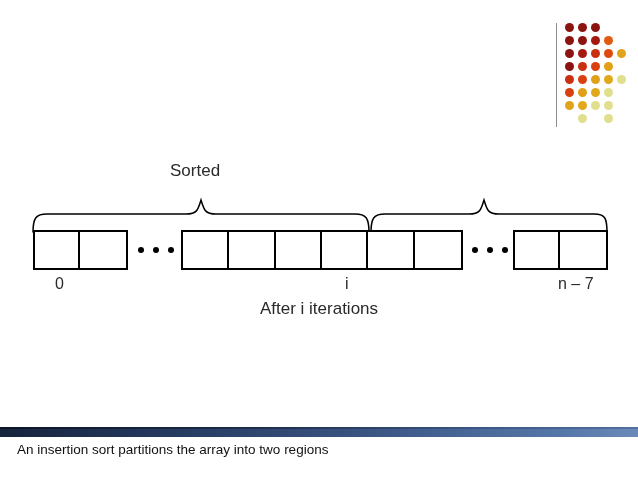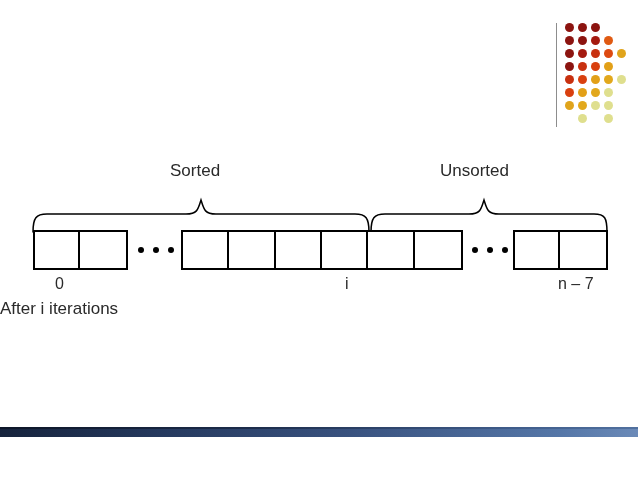--- a/index.html
+++ b/index.html
@@ -132,21 +132,21 @@
   }
   #index-0    { left: 55px;  top: 128px; }
   #index-i    { left: 345px; top: 128px; }
   #index-n1   { left: 558px; top: 128px; }
 
   #caption-diagram {
     position: absolute;
     left: 0;
     top: 152px;
     width: 638px;
-    text-align: left;
+    text-align: center;
     font-family: "Liberation Sans", sans-serif;
     font-size: 17px;
     color: #2a2a2a;
   }
 
   
   #divider {
     position: absolute;
     left: 0;
     top: 412px;
@@ -220,21 +220,20 @@
         <div class="logo-dot" style="left: 39px; top: 78px; background: rgb(223, 223, 142);"></div>
         <div class="logo-dot" style="left: 13px; top: 91px; background: rgb(223, 223, 142);"></div>
         <div class="logo-dot" style="left: 39px; top: 91px; background: rgb(223, 223, 142);"></div>
       </div>
   </div>
 
   <div id="diagram">
 
     <div class="region-label" id="label-sorted">Sorted</div>
 
-    <div class="region-label" id="label-unsorted">Unsorted</div>
 
     <svg id="braces" viewBox="0 0 638 42" width="638" height="42">
 
       <path d="M 33,40
                C 33,26 36,22 47,22
                L 186,22
                C 197,22 198,18 201,8
                C 204,18 205,22 216,22
                L 355,22
                C 366,22 369,26 369,40" fill="none" stroke="#000000" stroke-width="1.5" stroke-linecap="round"></path>
@@ -287,14 +286,15 @@
     <div class="index-label" id="index-i">i</div>
 
     <div class="index-label" id="index-n1">n – 7</div>
 
     <div id="caption-diagram">After i iterations</div>
   </div>
 
   <div id="divider"></div>
   <div id="divider-topline"></div>
 
+  <div id="bottom-caption">An insertion sort partitions the array into two regions</div>
 
 </div>
 
 </body></html>

